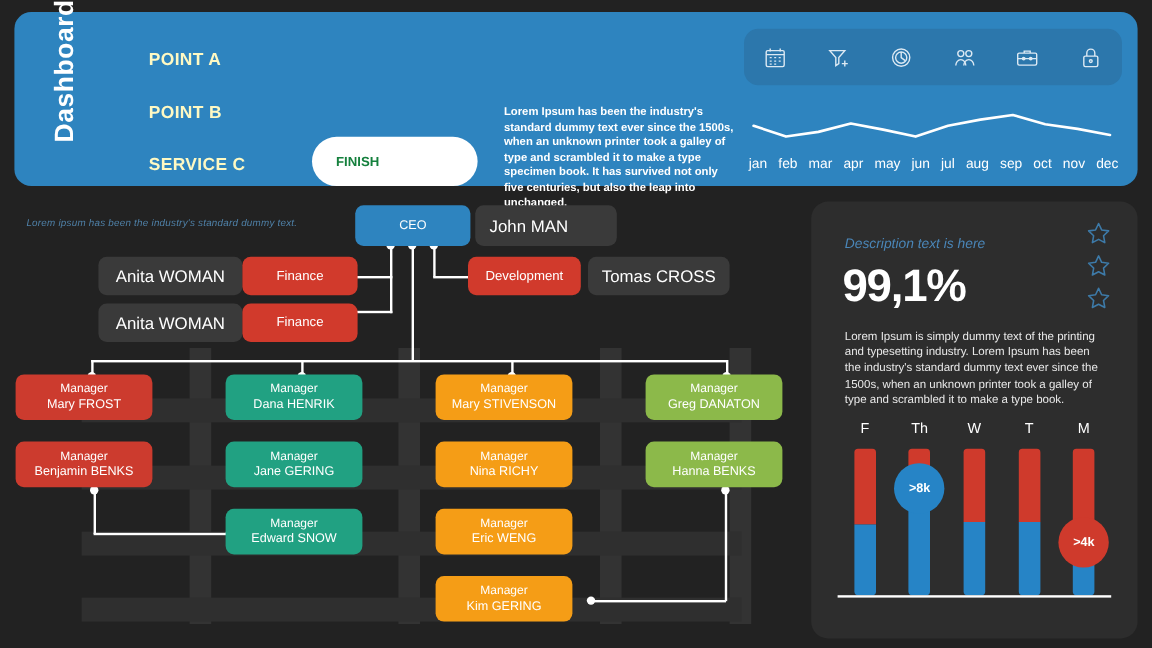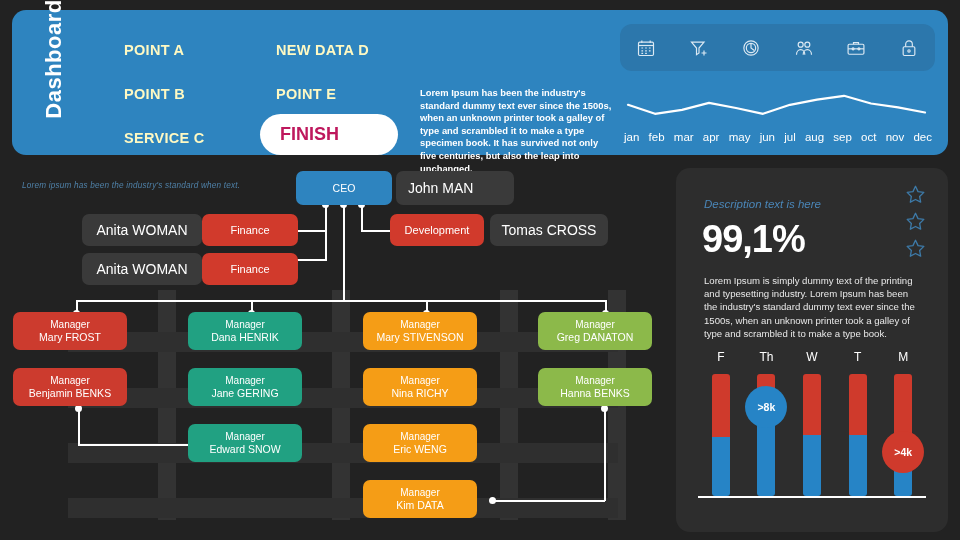--- a/index.html
+++ b/index.html
@@ -22,22 +22,22 @@
     font-size: 22px; font-weight: bold; color: #ffffff; letter-spacing: .5px;
     text-align: center;
   }
   .nav-col { position: absolute; }
   .nav-item {
     color: #fef9c3; font-size: 14.5px; font-weight: bold; letter-spacing: .3px;
     margin-bottom: 28px; white-space: nowrap; cursor: pointer;
   }
   .finish-btn {
     position: absolute; left: 248px; top: 104px; width: 138px; height: 41px;
-    background: #ffffff; border-radius: 21px; color: #be185d;
-    font-size: 18px; font-weight: bold; display: flex; align-items: center;
+    background: #ffffff; border-radius: 21px; color: #15803d;
+    font-size: 11px; font-weight: bold; display: flex; align-items: center;
     padding-left: 20px; cursor: pointer;
   }
   .hdr-para {
     position: absolute; left: 408px; top: 34px; width: 192px;
     color: #ffffff; font-size: 9.4px; line-height: 12.6px; font-weight: bold; margin-top: 43px;
   }
   .icon-bar {
     position: absolute; left: 608px; top: 14px; width: 315px; height: 47px;
     background: #2c77ac; border-radius: 12px;
     display: flex; align-items: center; justify-content: space-around;
@@ -132,24 +132,20 @@
 
   <div class="header">
     <div class="dash-title">Dashboard</div>
 
     <div class="nav-col" style="left:112px; top:32px;">
       <div class="nav-item">POINT A</div>
       <div class="nav-item">POINT B</div>
       <div class="nav-item">SERVICE C</div>
     </div>
 
-    <div class="nav-col" style="left:264px; top:32px;">
-      <div class="nav-item">NEW DATA D</div>
-      <div class="nav-item">POINT E</div>
-    </div>
 
     <div class="finish-btn">FINISH</div>
 
     <div class="hdr-para">Lorem Ipsum has been the industry's standard dummy text ever since the 1500s, when an unknown printer took a galley of type and scrambled it to make a type specimen book. It has survived not only five centuries, but also the leap into unchanged.</div>
 
     <div class="icon-bar">
       <div class="icon-btn">
         <svg width="20" height="20" viewBox="0 0 24 24" fill="none" stroke="#dce9f3" stroke-width="1.4">
           <rect x="3" y="5" width="18" height="16" rx="1.5"></rect>
             <path d="M3 9h18"></path>
@@ -223,21 +219,21 @@
       <div class="gcol" style="left:158px; top:130px; height:230px;"></div>
       <div class="gcol" style="left:332px; top:130px; height:230px;"></div>
       <div class="gcol" style="left:500px; top:130px; height:230px;"></div>
       <div class="gcol" style="left:608px; top:130px; height:230px;"></div>
       <div class="grow" style="left:68px; top:172px; width:550px;"></div>
       <div class="grow" style="left:68px; top:228px; width:550px;"></div>
       <div class="grow" style="left:68px; top:283px; width:550px;"></div>
       <div class="grow" style="left:68px; top:338px; width:550px;"></div>
     </div>
 
-    <div class="lorem-note">Lorem ipsum has been the industry's standard when text.</div>
+    <div class="lorem-note">Lorem ipsum has been the industry's standard dummy text.</div>
 
     <div class="conn v" style="left:325px; top:44px;  height:57px;"></div>
     <div class="conn h" style="left:215px; top:99px;  width:112px;"></div>
     <div class="conn h" style="left:215px; top:70px;  width:112px;"></div>
     <div class="conn v" style="left:343px; top:44px;  height:96px;"></div>
     <div class="conn v" style="left:361px; top:44px;  height:27px;"></div>
     <div class="conn h" style="left:361px; top:70px;  width:34px;"></div>
 
     <div class="dot" style="left:322px; top:41px;"></div>
     <div class="dot" style="left:340px; top:41px;"></div>
@@ -330,21 +326,21 @@
         <div class="node mgr" style="left: 188px; top: 264px; background: rgb(33, 161, 130);">
           <span class="role">Manager</span>
           <span class="pname">Edward SNOW</span>
         </div>
         <div class="node mgr" style="left: 363px; top: 264px; background: rgb(245, 157, 22);">
           <span class="role">Manager</span>
           <span class="pname">Eric WENG</span>
         </div>
         <div class="node mgr" style="left: 363px; top: 320px; background: rgb(245, 157, 22);">
           <span class="role">Manager</span>
-          <span class="pname">Kim DATA</span>
+          <span class="pname">Kim GERING</span>
         </div>
       </div>
   </div>
 
   <div class="panel">
     <div class="panel-desc">Description text is here</div>
     <div class="panel-pct">99,1%</div>
 
     <div class="stars" id="stars-wrap">
         <svg width="21" height="21" viewBox="0 0 24 24" class="star">

